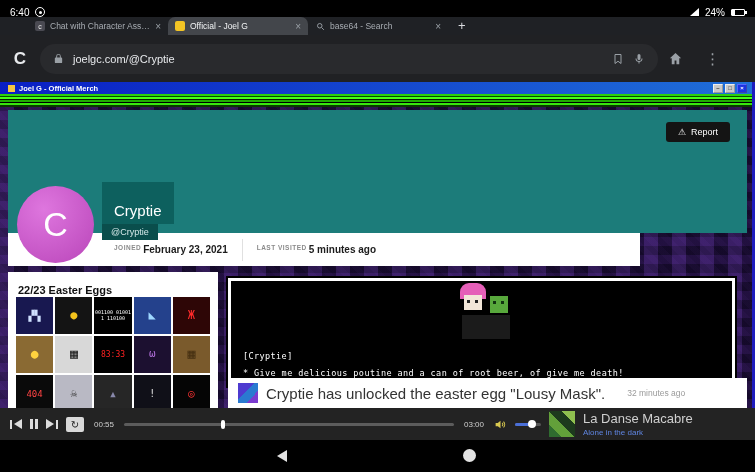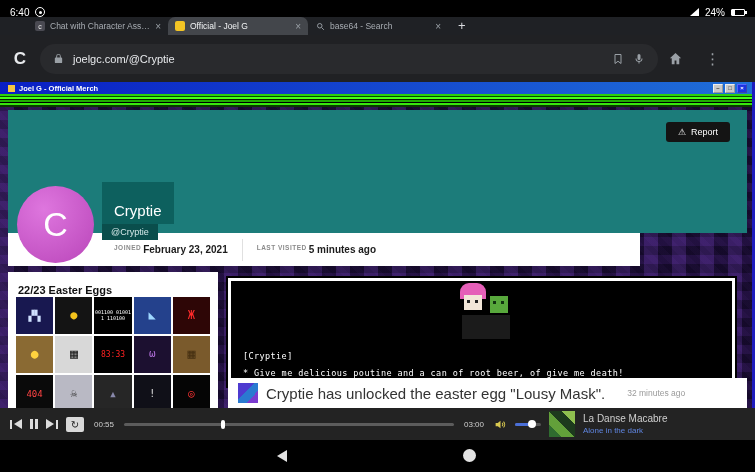--- a/index.html
+++ b/index.html
@@ -124,21 +124,21 @@
     display:flex; align-items:center; justify-content:center; cursor:pointer; }
   .ptime { font-size:8px; color:#cfcfcf; width:24px; text-align:center; }
   .progress { position:relative; width:330px; height:3px; background:#5c5c5c; border-radius:2px; cursor:pointer; }
   .progress-thumb { position:absolute; top:-3px; width:4px; height:9px; background:#fff; border-radius:2px; transform:translateX(-2px); }
   .volume { position:relative; width:26px; height:3px; background:#555; border-radius:2px; cursor:pointer; }
   .volume-fill { position:absolute; left:0; top:0; height:100%; background:#4a6fd8; border-radius:2px; }
   .volume-thumb { position:absolute; top:-2.5px; width:8px; height:8px; border-radius:50%; background:#fff; transform:translateX(-50%); }
   .album { width:26px; height:26px; flex:0 0 auto;
     background:linear-gradient(45deg,#2f6b2f 0 25%, #63a03a 25% 50%, #1d3a1d 50% 75%, #8fbf4f 75%); }
   .track-info { display:flex; flex-direction:column; gap:2px; }
-  .track-title { font-size:10px; color:#cfcfcf; }
+  .track-title { font-size:13px; color:#cfcfcf; }
   .track-sub { font-size:8px; color:#5f85e0; cursor:pointer; }
 
   
   .navbar { position:absolute; top:440px; left:0; right:0; height:32px; background:#000; }
   .nav-back { position:absolute; left:277px; top:10px; width:0; height:0;
     border-top:6px solid transparent; border-bottom:6px solid transparent; border-right:10px solid #e3e3e3; cursor:pointer; }
   .nav-home { position:absolute; left:463px; top:9px; width:13px; height:13px; border-radius:50%; background:#e3e3e3; cursor:pointer; }
 </style>
 </head>
 <body>

